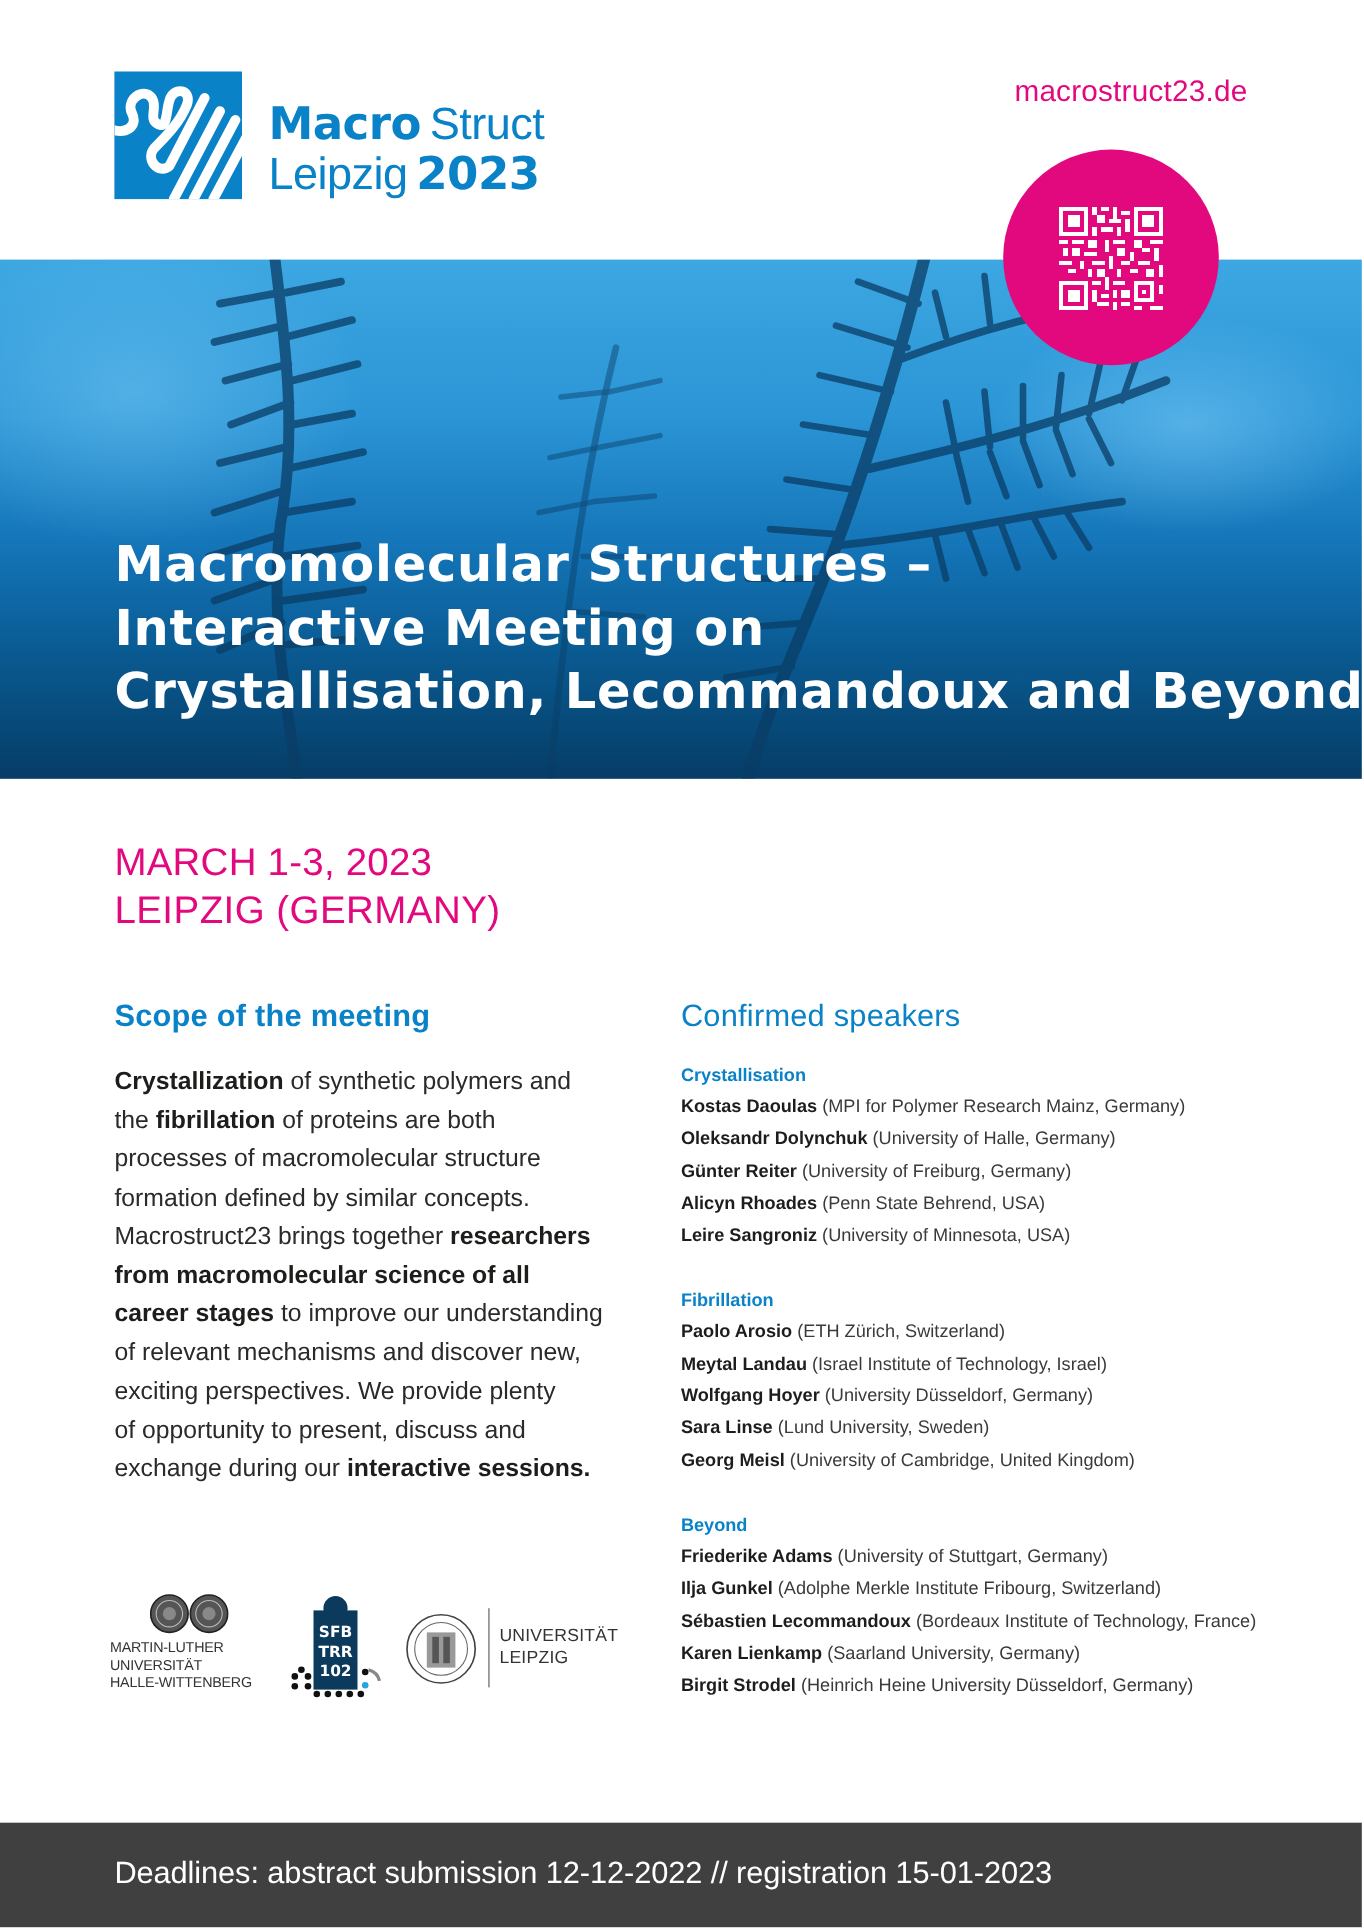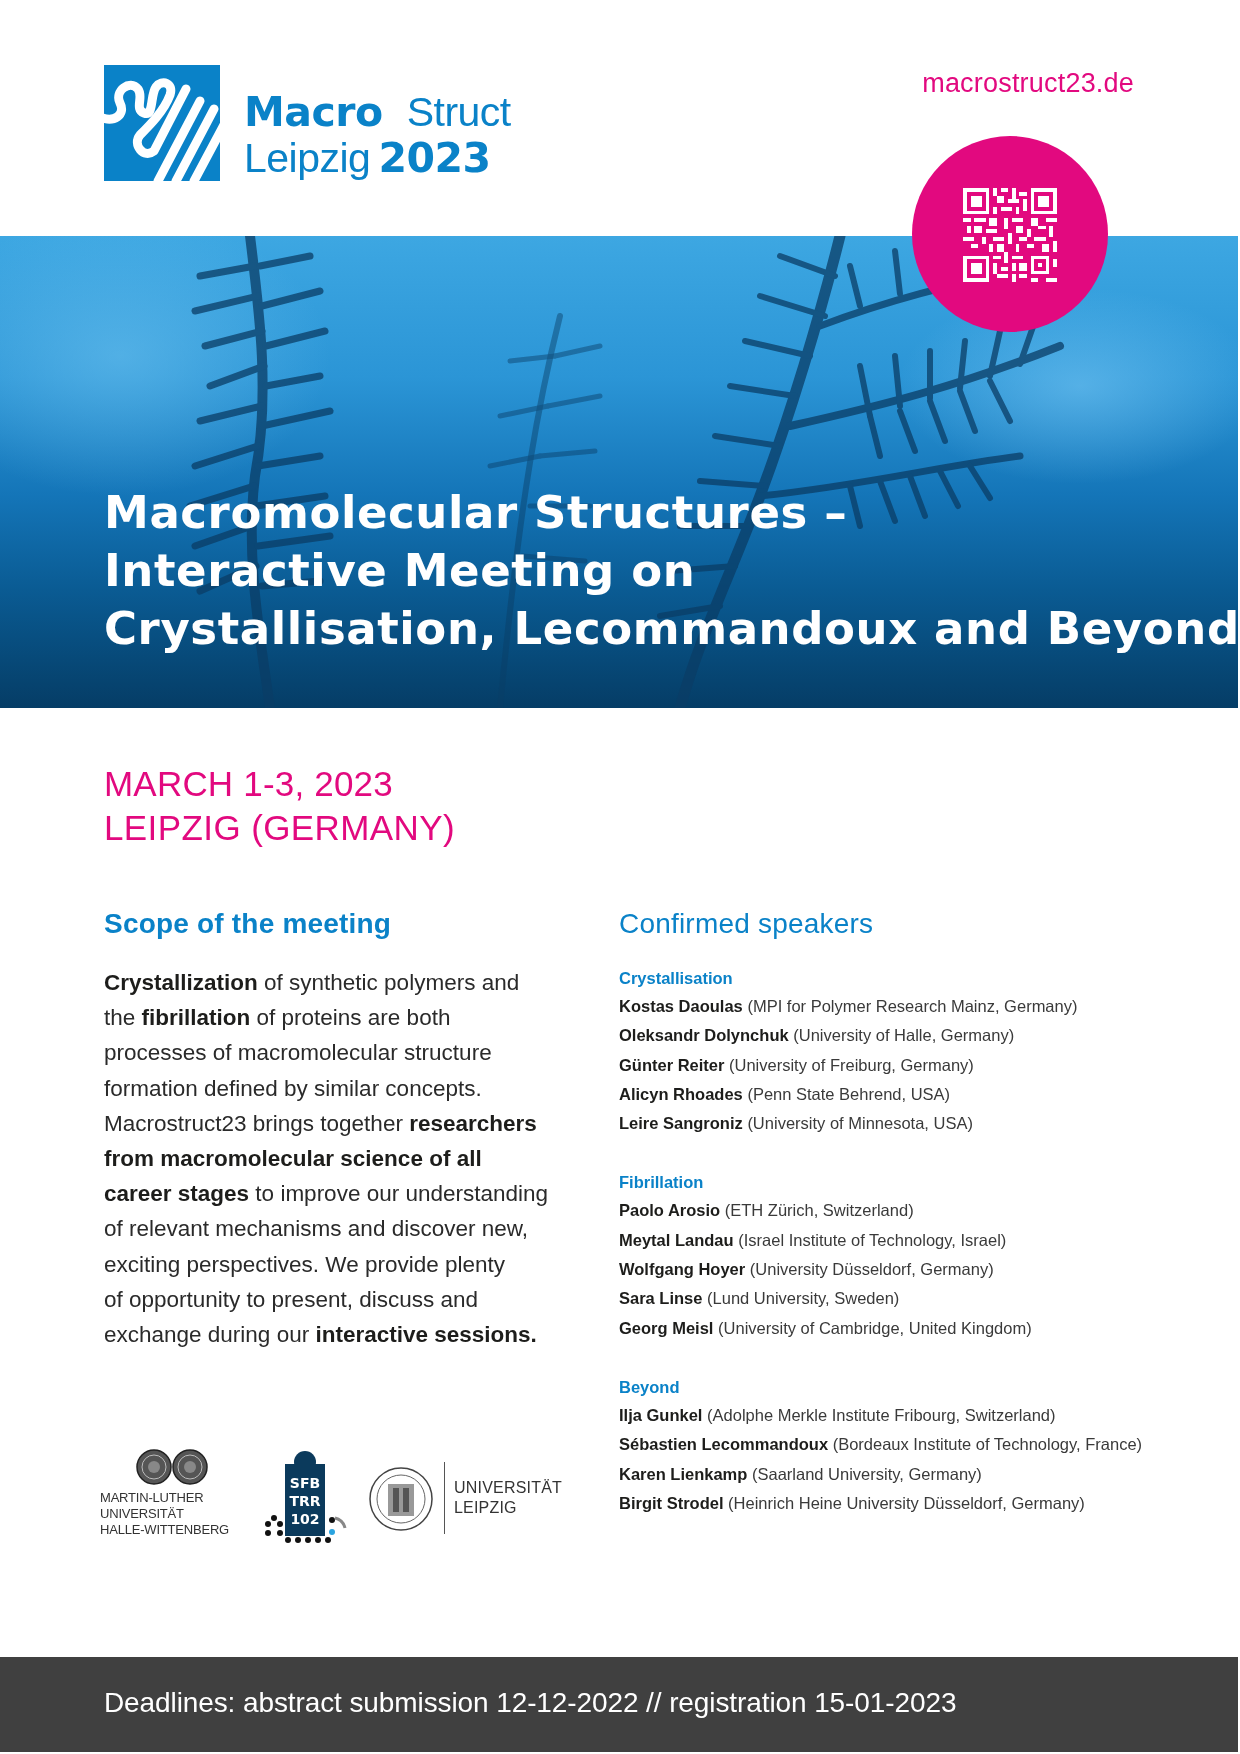--- a/index.html
+++ b/index.html
@@ -66,21 +66,21 @@
     <svg width="116" height="116" viewBox="0 0 116 116">
       <g fill="none" stroke="#ffffff" stroke-width="9" stroke-linecap="round" stroke-linejoin="round">
         <path d="M-4 52 C 10 58, 22 50, 16 38 C 10 26, 26 14, 34 24 C 40 32, 30 44, 40 48 C 50 52, 46 30, 52 22 C 58 14, 70 18, 66 30 C 60 46, 46 60, 36 70 C 28 80, 40 94, 50 86 L 82 24"></path>
         <path d="M54 116 L 96 36"></path>
         <path d="M72 116 L 110 44"></path>
         <path d="M90 116 L 122 56"></path>
       </g>
     </svg>
   </div>
   <div class="logo-text">
-    <div class="logo-row"><span class="b">Macro</span><span class="l" style="margin-left:24px">Struct</span></div>
+    <div class="logo-row"><span class="b">Macro</span><span class="l" style="margin-left:8px">Struct</span></div>
     <div class="logo-row"><span class="l">Leipzig</span><span class="b" style="margin-left:8px">2023</span></div>
   </div>
 </div>
 
 <a class="website">macrostruct23.de</a>
 
 <div class="banner">
   <svg width="1238" height="472" viewBox="0 0 1238 472">
     <g stroke="#0a3d66" stroke-linecap="round" fill="none" opacity="0.75">
 
@@ -263,20 +263,21 @@
     <div class="cat">
       <div class="cat-title">Fibrillation</div>
       <div class="speaker"><span class="name">Paolo Arosio</span> <span class="aff">(ETH Zürich, Switzerland)</span></div>
       <div class="speaker"><span class="name">Meytal Landau</span> <span class="aff">(Israel Institute of Technology, Israel)</span></div>
       <div class="speaker"><span class="name">Wolfgang Hoyer</span> <span class="aff">(University Düsseldorf, Germany)</span></div>
       <div class="speaker"><span class="name">Sara Linse</span> <span class="aff">(Lund University, Sweden)</span></div>
       <div class="speaker"><span class="name">Georg Meisl</span> <span class="aff">(University of Cambridge, United Kingdom)</span></div>
     </div>
     <div class="cat">
       <div class="cat-title">Beyond</div>
+      <div class="speaker"><span class="name">Friederike Adams</span> <span class="aff">(University of Stuttgart, Germany)</span></div>
       <div class="speaker"><span class="name">Ilja Gunkel</span> <span class="aff">(Adolphe Merkle Institute Fribourg, Switzerland)</span></div>
       <div class="speaker"><span class="name">Sébastien Lecommandoux</span> <span class="aff">(Bordeaux Institute of Technology, France)</span></div>
       <div class="speaker"><span class="name">Karen Lienkamp</span> <span class="aff">(Saarland University, Germany)</span></div>
       <div class="speaker"><span class="name">Birgit Strodel</span> <span class="aff">(Heinrich Heine University Düsseldorf, Germany)</span></div>
     </div>
   </div>
 
 <div class="partners">
   <div class="mlu">
     <svg class="mlu-seals" viewBox="0 0 72 38">

